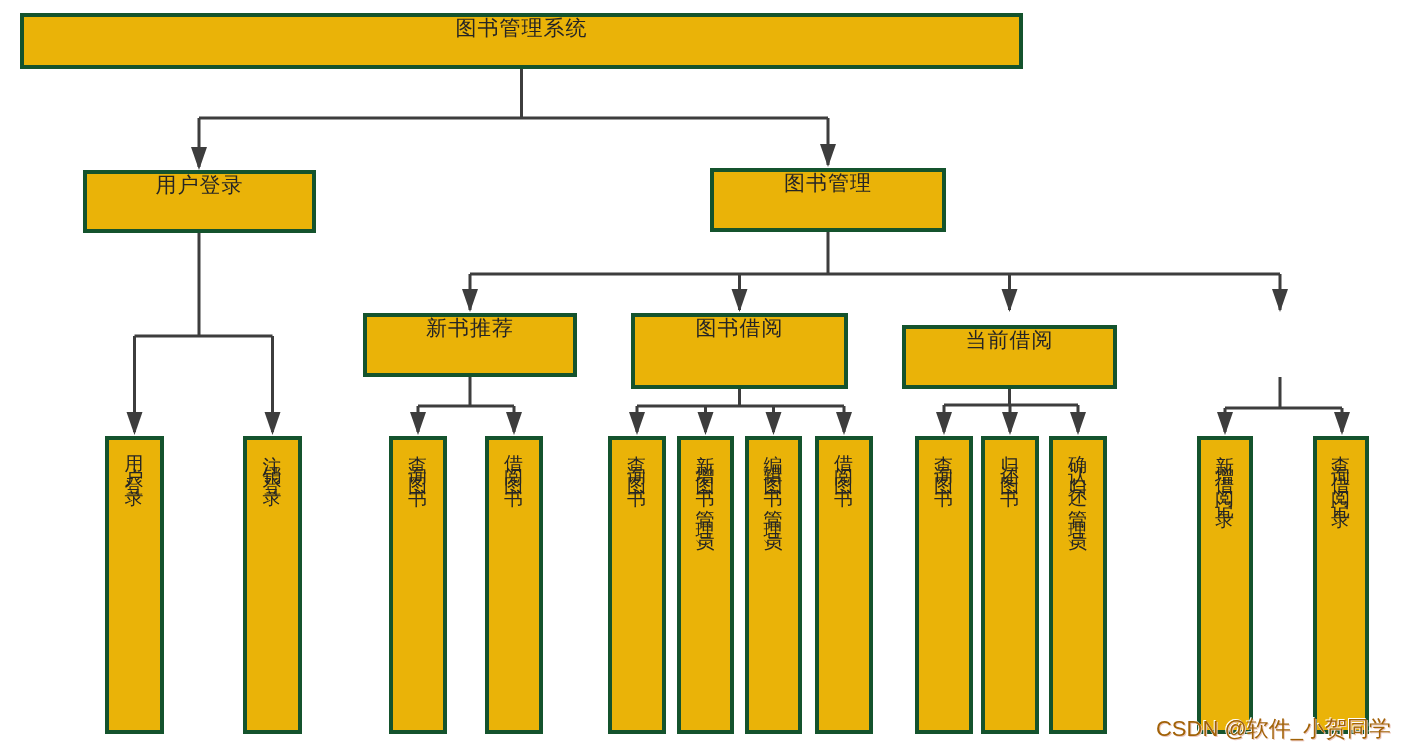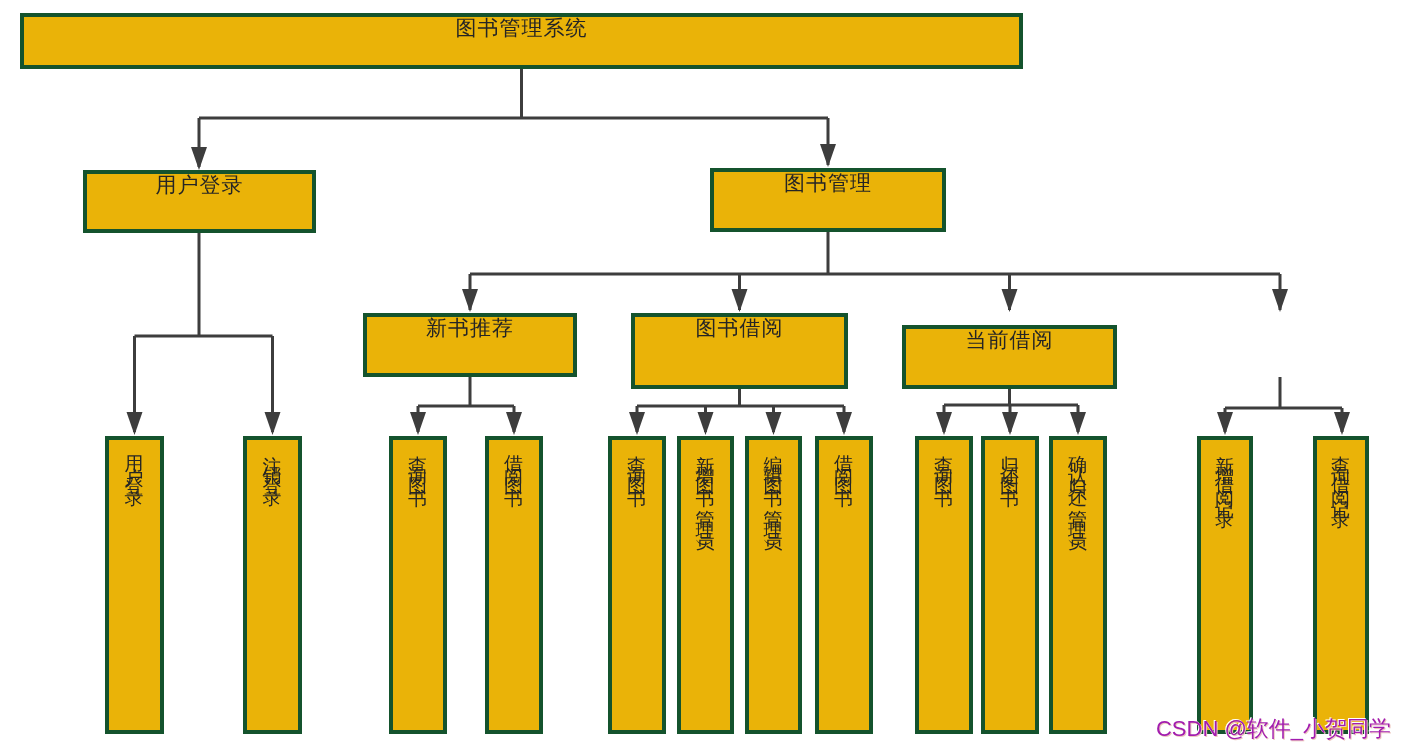--- a/index.html
+++ b/index.html
@@ -55,21 +55,21 @@
     line-height: 1;
   }
   .root-box .hlabel {
     font-size: 21px;
   }
   .watermark {
     position: absolute;
     right: 14px;
     top: 714px;
     font-size: 22px;
-    color: #a21caf;
+    color: #a16207;
     text-shadow: 1px 1px 0 #ecc8bf, -1px -1px 0 #ffffff;
     white-space: nowrap;
     z-index: 5;
   }
 </style>
 </head>
 <body>
 
 <div class="canvas">
 

